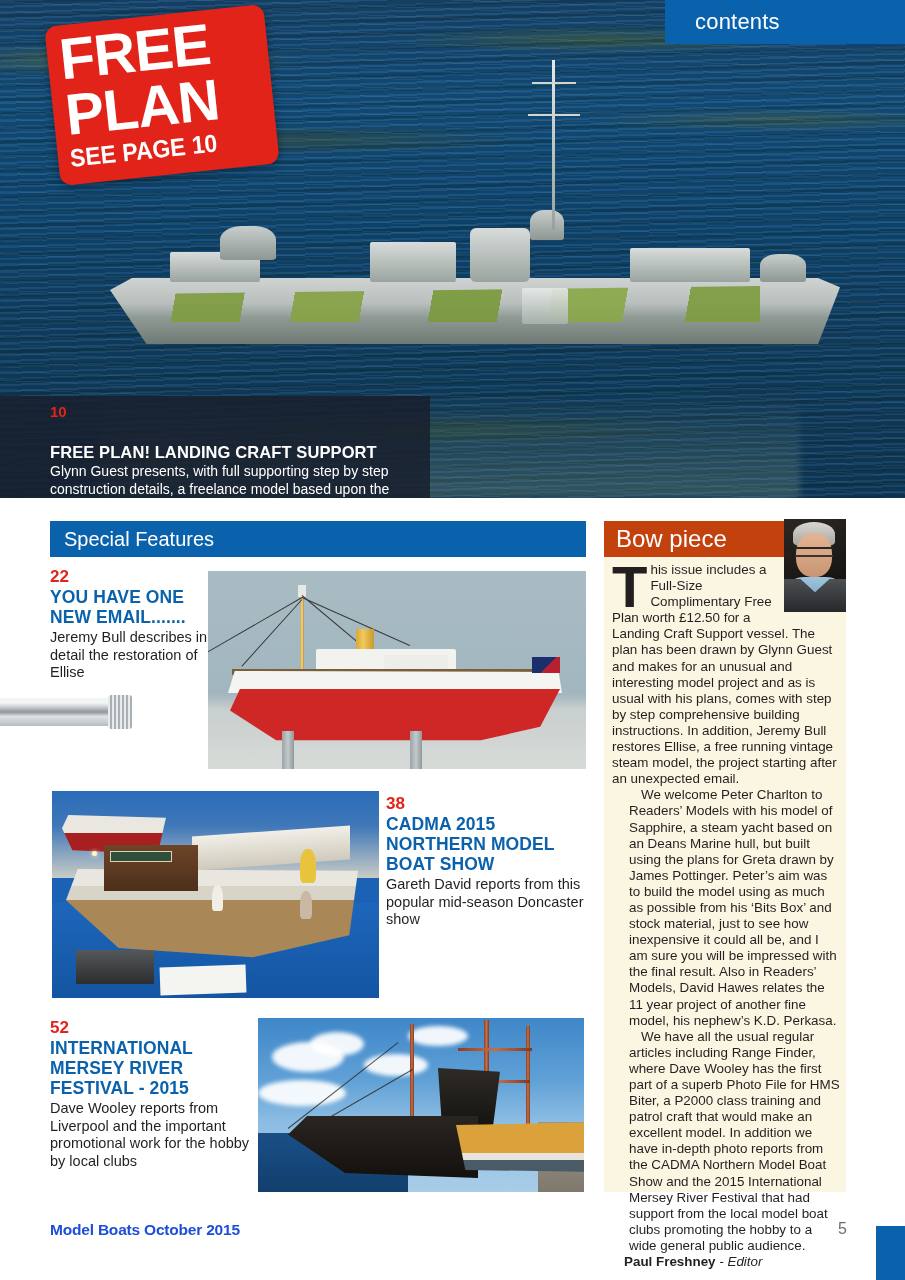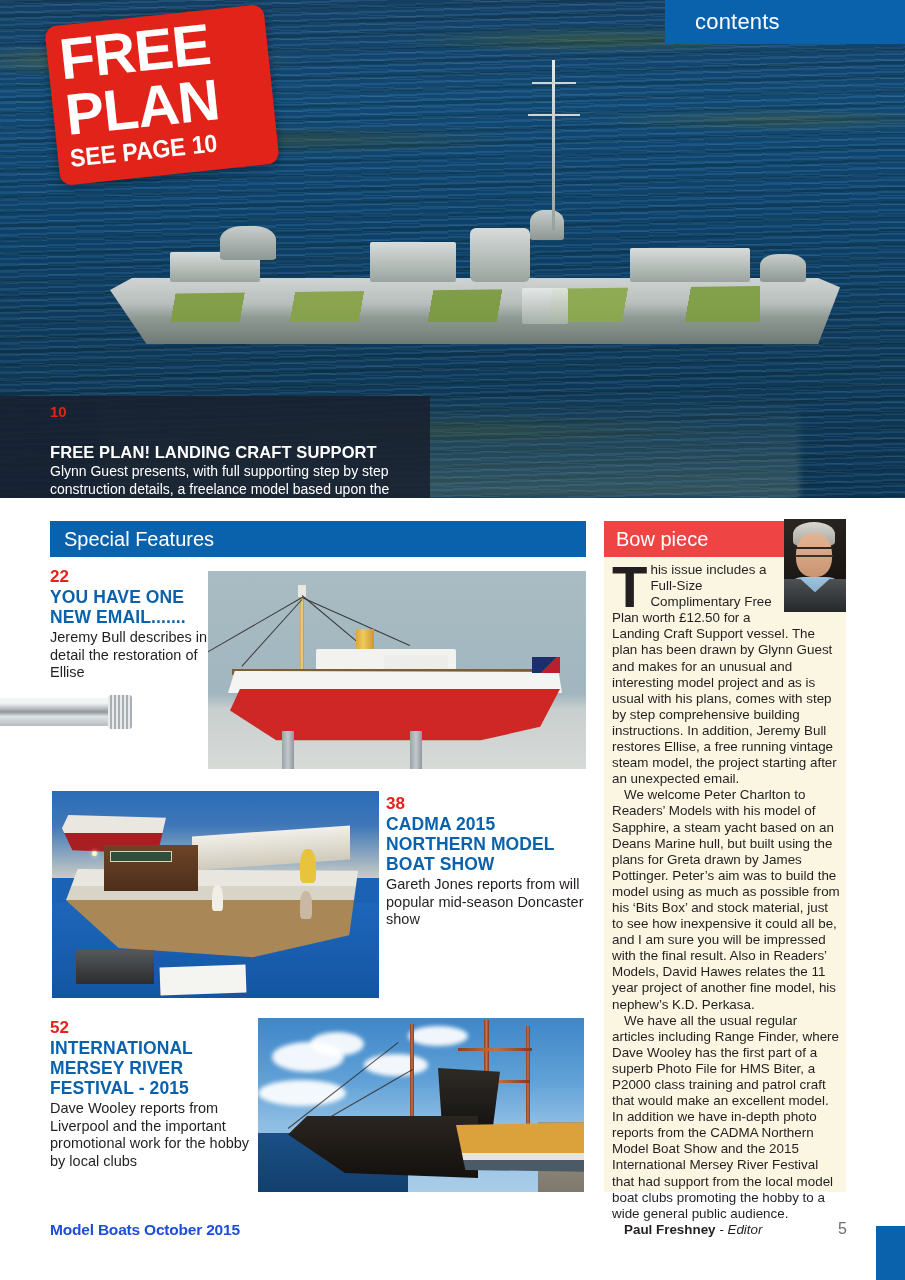--- a/index.html
+++ b/index.html
@@ -305,22 +305,22 @@
 
   
   .bow-wrap {
     position: absolute; left: 604px; top: 521px;
     width: 242px; height: 671px;
     background: #faf6e2;
   }
   .bow-head {
     position: absolute; left: 604px; top: 521px;
     width: 180px; height: 36px;
-    background: #ef4444; color:#fff;
-    font-size: 20px; line-height: 36px; padding-left: 12px;
+    background: #c2410c; color:#fff;
+    font-size: 24px; line-height: 36px; padding-left: 12px;
   }
   .editor-photo {
     position: absolute; left: 784px; top: 519px;
     width: 62px; height: 93px;
     overflow: hidden;
     background: #221f1d;
   }
   .ep-bg { position:absolute; inset:0; background: linear-gradient(160deg,#2c2723,#0e0c0b); }
   .ep-hair {
     position:absolute; left: 9px; top: 3px; width: 42px; height: 24px;
@@ -350,21 +350,21 @@
 
   .bow-body {
     position: absolute; left: 612px; top: 562px;
     width: 228px;
     color: #231f20;
     font-size: 13.4px;
     line-height: 16.1px;
     text-align: left;
   }
   .bow-body p { margin: 0; }
-  .bow-body p.indent { text-indent: 12px; }
+  .bow-body p.indent { text-indent: 12px; margin-left: 17px; }
   .dropcap {
     float: left;
     font-family: "Liberation Sans", sans-serif;
     font-weight: 700;
     font-size: 58px;
     line-height: 45px;
     margin: 2px 3px 0 0;
     color: #231f20;
   }
   .first-para { min-height: 52px; }
@@ -489,21 +489,21 @@
     <div class="p2-fig" style="left:248px; top:58px; width:16px; height:34px; background:#e8c43c;"></div>
     <div class="p2-fig" style="left:160px; top:94px; width:11px; height:26px; background:#f0eee6;"></div>
     <div class="p2-fig" style="left:248px; top:100px; width:12px; height:28px; background:#c9b8a4;"></div>
     <div class="p2-box"></div>
     <div class="p2-card"></div>
   </div>
 
   <div class="feature f38">
     <div class="f-num">38</div>
     <div class="f-title">CADMA 2015 NORTHERN MODEL BOAT SHOW</div>
-    <div class="f-desc">Gareth Jones reports from will popular mid-season Doncaster show</div>
+    <div class="f-desc">Gareth David reports from this popular mid-season Doncaster show</div>
   </div>
 
   <div class="feature f52">
     <div class="f-num">52</div>
     <div class="f-title">INTERNATIONAL MERSEY RIVER FESTIVAL - 2015</div>
     <div class="f-desc">Dave Wooley reports from Liverpool and the important promotional work for the hobby by local clubs</div>
   </div>
 
   <div class="photo p3">
     <div class="p3-sky"></div>

